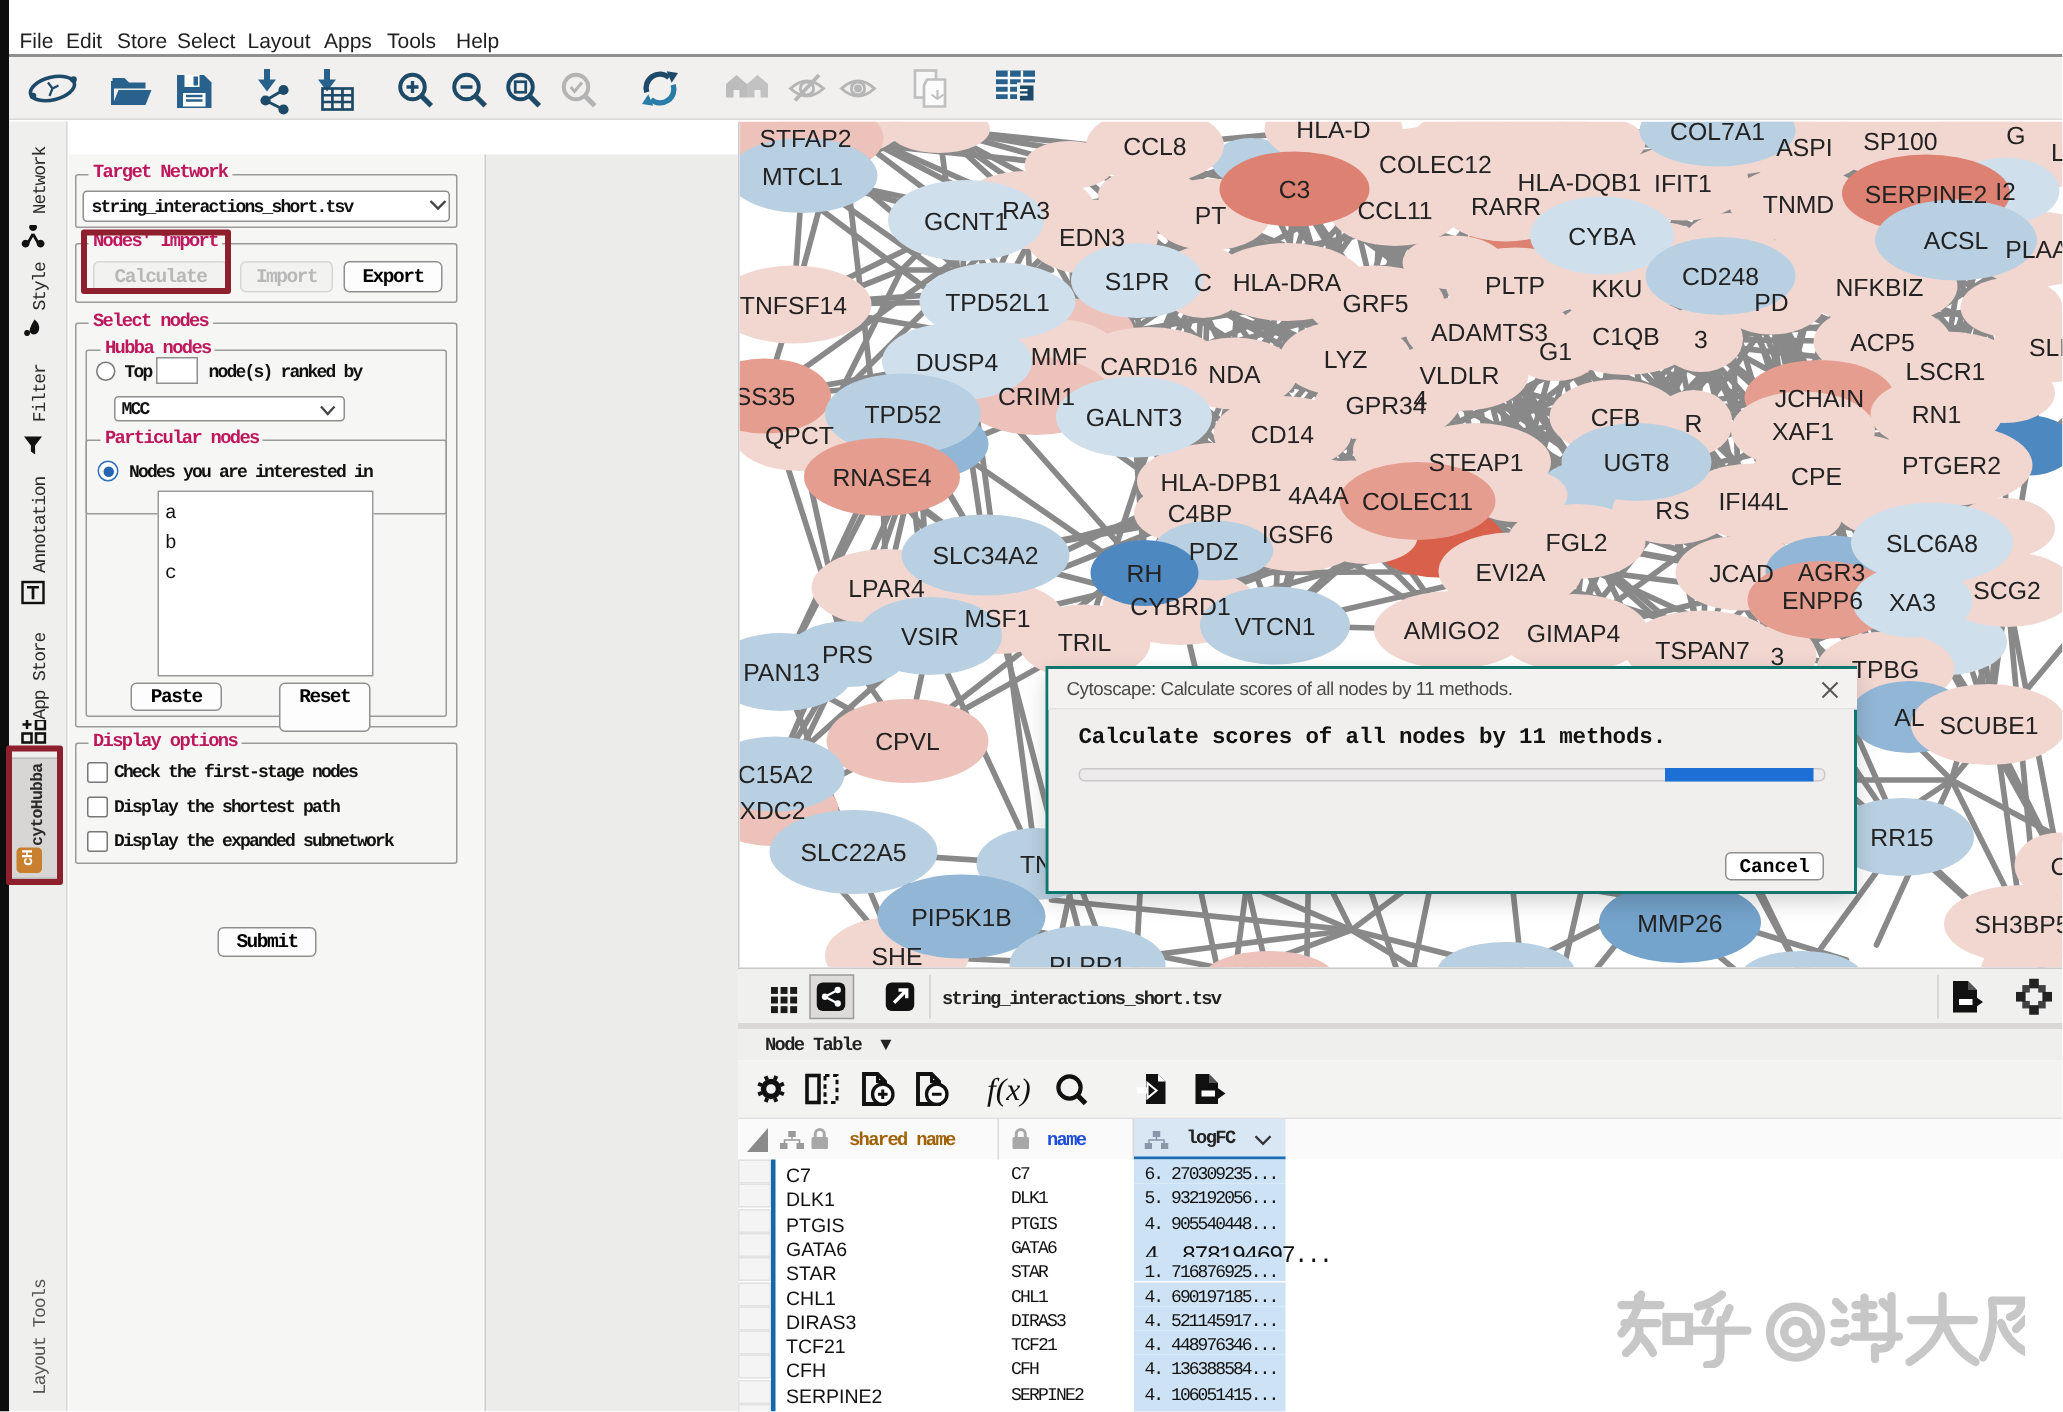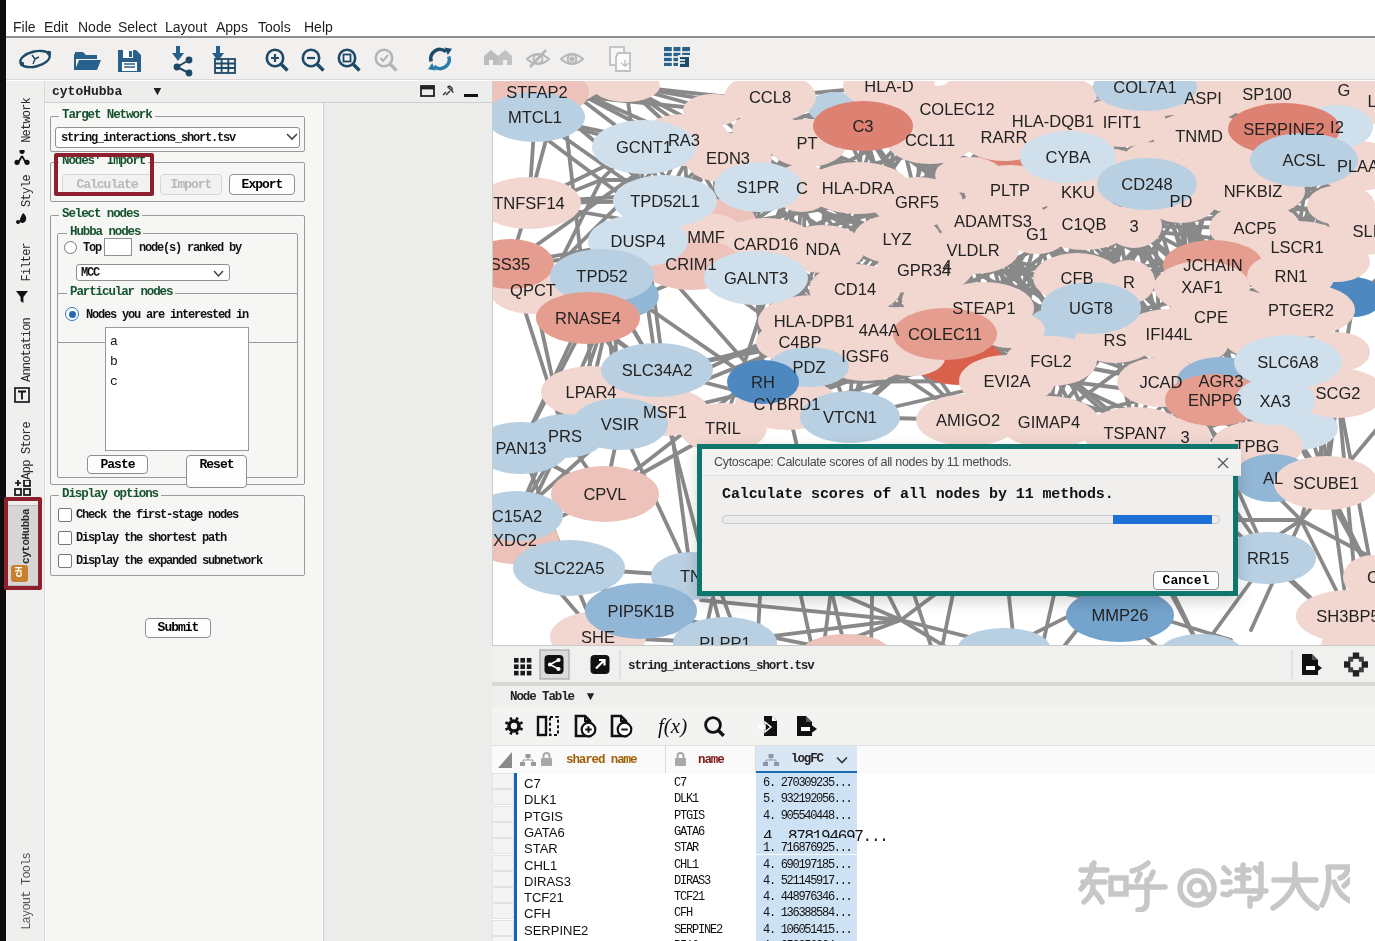--- a/index.html
+++ b/index.html
@@ -11,39 +11,39 @@
 #blackstrip{left:0;top:0;width:6px;height:941px;background:#0d0d0d}
 #menubar{left:6px;top:16px;width:1369px;height:22px;background:#ffffff;border-bottom:2px solid #8f8f8f}
 .mitem{position:absolute;top:3px;font-size:14px;color:#1f1f1f}
 #toolbar{left:6px;top:38px;width:1369px;height:42px;background:#f1f0ef;border-bottom:1px solid #d9d9d9}
 #panelhdr{left:45px;top:81px;width:447px;height:22px;background:#ededec;border-bottom:1px solid #d0d0d0}
 #sidebar{left:6px;top:81px;width:39px;height:860px;background:#efefee;border-right:1px solid #d8d8d8}
 .vtab{position:absolute;writing-mode:vertical-rl;transform:rotate(180deg);font-family:"Liberation Mono",monospace;font-size:12px;letter-spacing:-0.8px;color:#2a2a2a;white-space:nowrap}
 #panelbg{left:46px;top:103px;width:276px;height:838px;background:#f6f6f5}
 #panelgap{left:323px;top:103px;width:169px;height:838px;background:#ececeb;border-left:1px solid #cfcfcf}
 .fset{position:absolute;border:1px solid #9a9a9a;border-radius:2px}
-.flegend{position:absolute;background:#f6f6f5;font-family:"Liberation Mono",monospace;font-size:12.5px;letter-spacing:-1.1px;font-weight:bold;color:#14532d;padding:0 3px;white-space:nowrap}
+.flegend{position:absolute;background:#f6f6f5;font-family:"Liberation Mono",monospace;font-size:12.5px;letter-spacing:-1.1px;font-weight:bold;color:#be185d;padding:0 3px;white-space:nowrap}
 .btn{position:absolute;background:#fdfdfd;border:1px solid #8f8f8f;border-radius:4px;font-family:"Liberation Mono",monospace;font-weight:bold;letter-spacing:-1px;text-align:center}
 .btn.dis{color:#b8b8b8;border-color:#d6d6d6;background:#f2f2f1}
 .redbox{position:absolute;border:4px solid #8e1f2d;border-radius:2px}
 #netview{left:492px;top:81px;width:883px;height:564px;background:#ffffff;overflow:hidden;border-left:1px solid #cccccc}
-#dlg{left:697px;top:444px;width:541px;height:152px;background:#f0efee;border:5px solid #0f766e;box-shadow:0 5px 14px rgba(0,0,0,.18)}
+#dlg{left:697px;top:444px;width:541px;height:152px;background:#f0efee;border:2px solid #0f766e;box-shadow:0 5px 14px rgba(0,0,0,.18)}
 #bottombar{left:492px;top:645px;width:883px;height:37px;background:#f0f0ef;border-top:1px solid #c9c9c9}
 #ntbar{left:492px;top:682px;width:883px;height:25px;background:#efefee}
 #ttoolbar{left:492px;top:707px;width:883px;height:38px;background:#f3f3f2}
 #thead{left:492px;top:745px;width:883px;height:28px;background:#fafafa}
 #tbody{left:492px;top:773px;width:883px;height:168px;background:#ffffff}
 .cell{position:absolute;font-size:13px;color:#111}
 </style></head><body>
 <div id="app">
 <div id="blackstrip" class="abs"></div>
     <div id="menubar" class="abs">
       <div class="mitem" style="left:7px">File</div>
       <div class="mitem" style="left:38px">Edit</div>
-      <div class="mitem" style="left:72px">Node</div>
+      <div class="mitem" style="left:72px">Store</div>
       <div class="mitem" style="left:112px">Select</div>
       <div class="mitem" style="left:159px">Layout</div>
       <div class="mitem" style="left:210px">Apps</div>
       <div class="mitem" style="left:252px">Tools</div>
       <div class="mitem" style="left:298px">Help</div>
     </div>
     <div id="toolbar" class="abs"><svg width="1369" height="42" viewBox="0 0 1369 42">
         <g transform="translate(29,21)">
           <ellipse rx="15" ry="7.5" transform="rotate(-14)" fill="none" stroke="#1d4a68" stroke-width="2.4"></ellipse>
           <circle cx="-13" cy="5" r="2.2" fill="#1d4a68"></circle>
@@ -158,29 +158,20 @@
         <rect x="10" y="-1" width="6" height="6"></rect>
       </g>
       <path d="M4 -1 v6 M1 2 h6" stroke="#111" stroke-width="1.7"></path>
     </svg>
     <div class="abs" style="left:7px;top:505px;width:32px;height:81px;background:#d7d6d5;border:1px solid #bbb"></div>
     <div class="vtab" style="left:20px;top:509px;font-weight:bold;font-size:11px;letter-spacing:-0.5px">cytoHubba</div>
     <div class="abs" style="left:11px;top:565px;width:17px;height:17px;background:#c8802f;border-radius:3px">
       <div class="vtab" style="left:3px;top:2px;font-size:10px;color:#fff;font-weight:bold">cH</div>
     </div>
     <div class="vtab" style="left:20px;top:853px;color:#555">Layout Tools</div>
-    <div id="panelhdr" class="abs">
-      <div class="abs mono" style="left:7px;top:3px;font-size:13px;font-weight:bold;color:#222">cytoHubba&nbsp;&nbsp;&nbsp;&nbsp;▼</div>
-      <svg class="abs" style="left:375px;top:4px" width="62" height="14" viewBox="0 0 62 14">
-        <rect x="1" y="1" width="13" height="10" fill="none" stroke="#222" stroke-width="1.8"></rect>
-        <rect x="1" y="1" width="13" height="3.4" fill="#222"></rect>
-        <path d="M26 10 l4 -4 m-1.5 -3.5 l5 5 m-7.5 -0.5 l-3 3 m4.5 -7.5 a1.8 1.8 0 1 1 4 3" stroke="#333" stroke-width="1.4" fill="none"></path>
-        <rect x="44" y="9" width="14" height="3" fill="#111"></rect>
-      </svg>
-    </div>
     <div id="panelbg" class="abs"></div>
     <div id="panelgap" class="abs"></div>
     <div class="fset" style="left:50px;top:116px;width:255px;height:36px"></div>
     <div class="flegend" style="left:59px;top:108px">Target Network</div>
     <div class="abs" style="left:55px;top:127px;width:245px;height:21px;background:#fff;border:1px solid #8f8f8f;border-radius:3px"></div>
     <div class="abs pm" style="left:61px;top:131px">string_interactions_short.tsv</div>
     <svg class="abs" style="left:286px;top:132px" width="12" height="10">
       <path d="M1 2 l5 5 l5 -5" stroke="#444" stroke-width="1.6" fill="none"></path>
     </svg>
     <div class="fset" style="left:50px;top:162px;width:255px;height:40px"></div>
@@ -1657,21 +1648,21 @@
       <svg class="abs" style="left:48px;top:6px" width="13" height="15" viewBox="0 0 13 15">
         <rect x="1" y="6" width="11" height="8" rx="1" fill="#a8a8a8"></rect>
         <path d="M3.5 6 V4 a3 3 0 0 1 6 0 V6" fill="none" stroke="#a8a8a8" stroke-width="2"></path>
       </svg>
       <div class="abs mono" style="left:74px;top:7px;font-size:12.5px;letter-spacing:-1.1px;font-weight:bold;color:#a16207">shared name</div>
       <div class="abs" style="left:174px;top:0;width:90px;height:28px;border-right:1px solid #dadada"></div>
       <svg class="abs" style="left:182px;top:6px" width="13" height="15" viewBox="0 0 13 15">
         <rect x="1" y="6" width="11" height="8" rx="1" fill="#a8a8a8"></rect>
         <path d="M3.5 6 V4 a3 3 0 0 1 6 0 V6" fill="none" stroke="#a8a8a8" stroke-width="2"></path>
       </svg>
-      <div class="abs mono" style="left:206px;top:7px;font-size:12.5px;letter-spacing:-1.1px;font-weight:bold;color:#7f1d1d">name</div>
+      <div class="abs mono" style="left:206px;top:7px;font-size:12.5px;letter-spacing:-1.1px;font-weight:bold;color:#1d4ed8">name</div>
       <div class="abs" style="left:264px;top:0;width:101px;height:28px;background:#d9e7f5;border-bottom:3px solid #1b6cb5"></div>
       <svg class="abs" style="left:271px;top:8px" width="16" height="13" viewBox="0 0 16 13" fill="#8898a8">
         <rect x="5.5" y="0" width="5" height="4"></rect>
         <rect x="0" y="8" width="5" height="4"></rect>
         <rect x="11" y="8" width="5" height="4"></rect>
         <path d="M8 4 v2 M3 8 v-2 h10 v2" stroke="#8898a8" fill="none"></path>
       </svg>
       <div class="abs mono" style="left:299px;top:6px;font-size:12.5px;letter-spacing:-1.1px;font-weight:bold;color:#222">logFC</div>
       <svg class="abs" style="left:344px;top:10px" width="12" height="9">
         <path d="M1 1.5 l5 5 l5 -5" stroke="#333" stroke-width="1.6" fill="none"></path>

